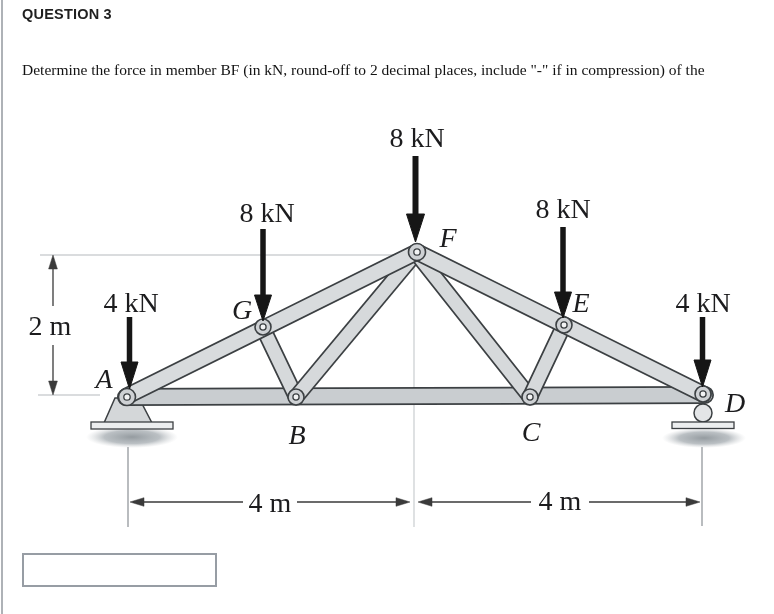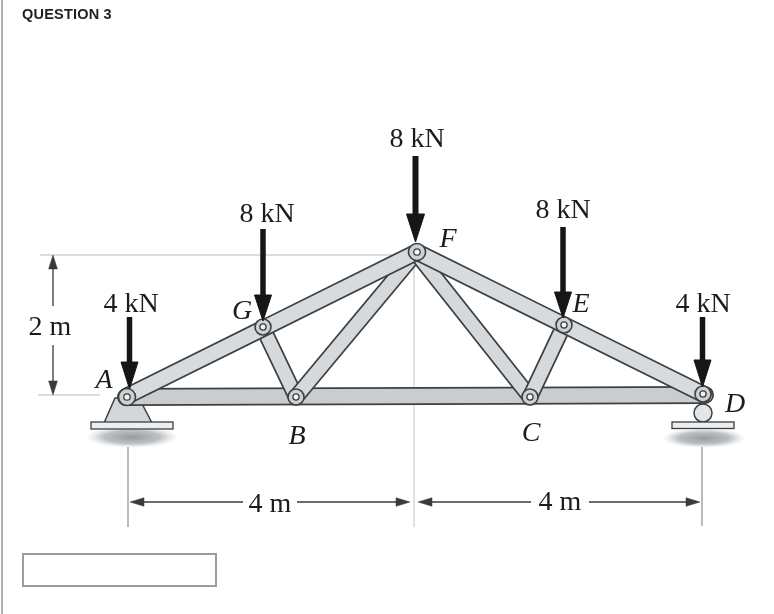--- a/index.html
+++ b/index.html
@@ -42,20 +42,21 @@
 </head>
 <body>
 
 <div class="page">
 
   <div class="left-border"></div>
 
   <div class="q-header">QUESTION 3</div>
 
   <div class="q-text">
+    <div>Determine the force in member BF (in kN, round-off to 2 decimal places, include "-" if in compression) of the</div>
   </div>
 
   <svg width="774" height="614" viewBox="0 0 774 614" style="position:absolute;left:0;top:0;" xmlns="http://www.w3.org/2000/svg">
     <defs>
       <radialGradient id="shadowGrad" cx="50%" cy="50%" r="50%">
         <stop offset="0%" stop-color="#8f969b" stop-opacity="0.95"></stop>
         <stop offset="60%" stop-color="#a4abb0" stop-opacity="0.75"></stop>
         <stop offset="100%" stop-color="#c9cdd0" stop-opacity="0"></stop>
       </radialGradient>
     </defs>

